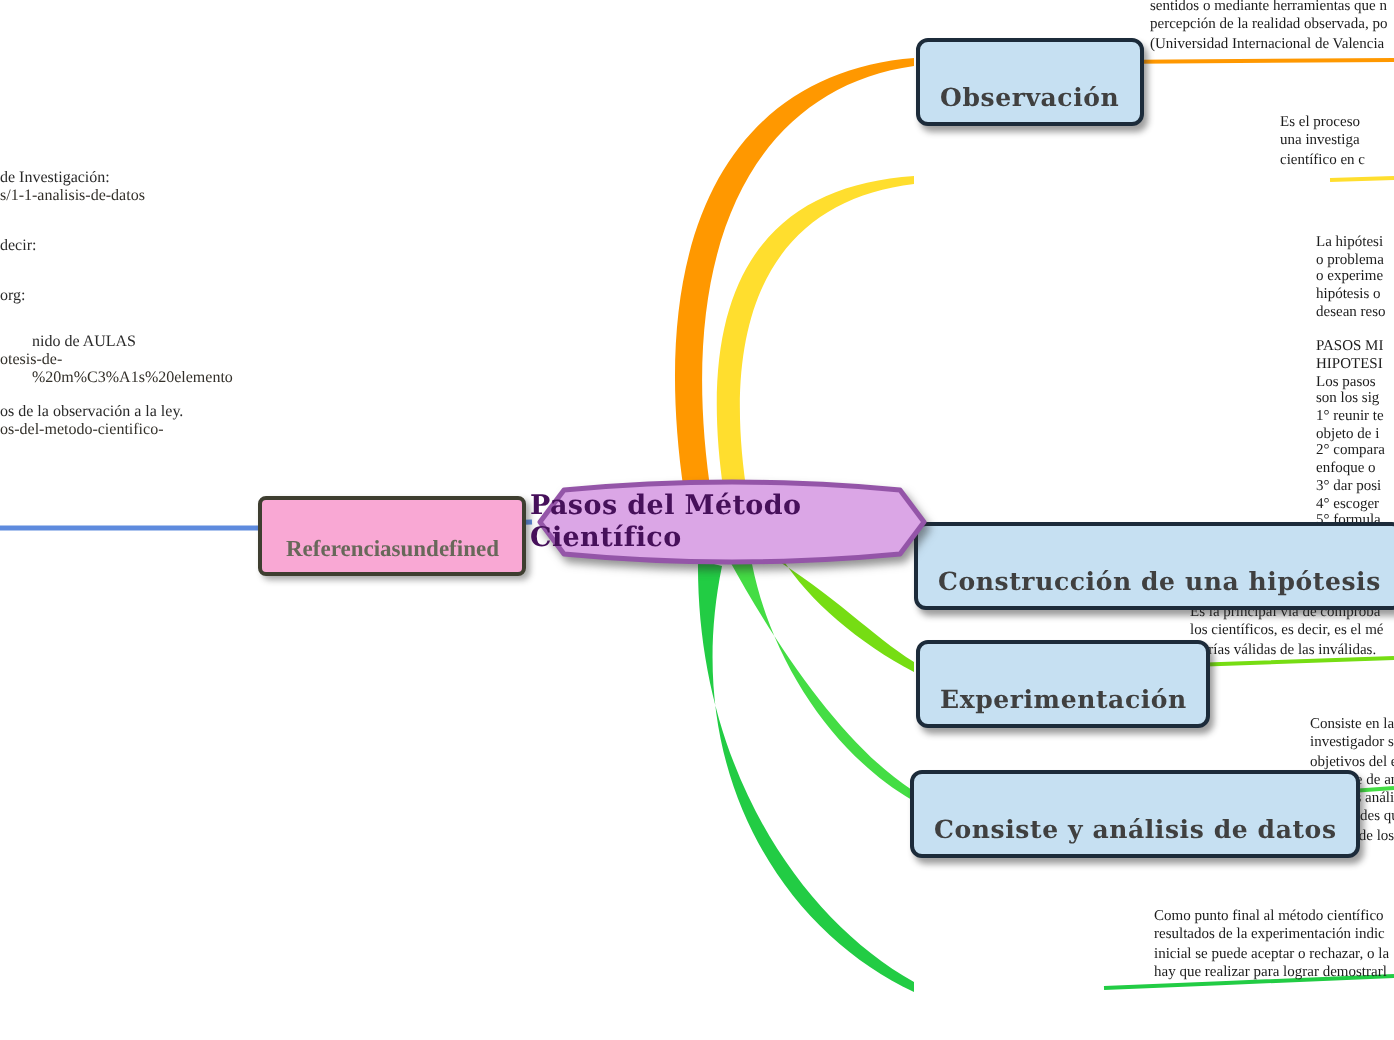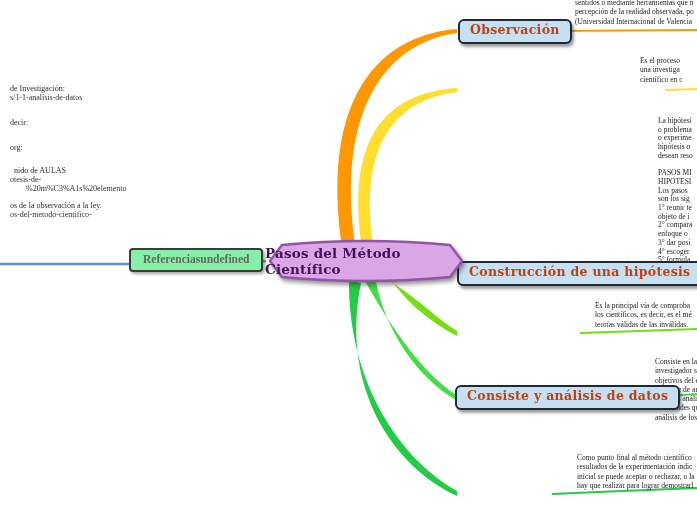--- a/index.html
+++ b/index.html
@@ -10,40 +10,40 @@
   }
   svg.lines{position:absolute;left:0;top:0;z-index:0;}
   .note{
     position:absolute;z-index:1;width:280px;
     font:7.5px/9.3px "Liberation Serif",serif;color:#1c1c1c;
     white-space:pre-line;letter-spacing:0px;
   }
   .note.tight{line-height:8.7px;}
   .topic{
     position:absolute;z-index:2;background:#c6e0f2;border:2px solid #1c2b3a;
-    border-radius:6px;padding:1px 10px 4px;white-space:nowrap;
-    font:bold 12.5px/1.3 "DejaVu Serif",serif;color:#c2410c;letter-spacing:.3px;
+    border-radius:6px;padding:20px 10px 4px;white-space:nowrap;
+    font:bold 12.5px/1.3 "DejaVu Serif",serif;color:#404040;letter-spacing:.3px;
     box-shadow:2px 3px 3px rgba(40,40,40,.45);cursor:pointer;
   }
   .refnode{
-    position:absolute;z-index:2;background:#86efac;border:2px solid #3e3e30;
-    border-radius:4px;padding:2px 12px 3px;white-space:nowrap;
+    position:absolute;z-index:2;background:#f9a8d4;border:2px solid #3e3e30;
+    border-radius:4px;padding:18px 12px 3px;white-space:nowrap;
     font:bold 11.5px/1.3 "Liberation Serif",serif;color:#68685a;
     box-shadow:2px 2px 3px rgba(40,40,40,.4);cursor:pointer;
   }
   .central{position:absolute;left:265px;top:238px;width:202px;height:48px;z-index:3;cursor:pointer;}
   .central svg{position:absolute;left:0;top:0;filter:drop-shadow(2px 3px 2px rgba(40,40,40,.5));}
   .central .clabel{
     position:absolute;left:0;top:0;width:202px;height:46px;display:flex;
     align-items:center;justify-content:center;text-align:left;
     font:bold 13.5px "DejaVu Serif",serif;color:#46105a;letter-spacing:.2px;
   }
   .lefttext{
     position:absolute;z-index:1;white-space:nowrap;
-    font:8px/9px "Liberation Serif",serif;color:#2a2a2a;padding-left:10px;
+    font:8px/9px "Liberation Serif",serif;color:#2a2a2a;
   }
   .lefttext.link{cursor:pointer;color:#33302a;}
 </style>
 </head>
 <body>
 
 <div id="canvas">
 
   <svg class="lines" width="697" height="520" viewBox="0 0 697 520">
 
@@ -67,20 +67,21 @@
 
   <div class="central">
     <svg width="202" height="48" viewBox="0 0 202 48">
       <path d="M5,23 L17,7 Q101,-1 185,7 L197,23 L185,39 Q101,47 17,39 Z" fill="#dba6e6" stroke="#9455a8" stroke-width="2.5" stroke-linejoin="round"></path>
     </svg>
     <div class="clabel">Pasos del Método Científico</div>
   </div>
 
   <div class="topic" style="left:458px;top:19px">Observación</div>
   <div class="topic" style="left:457px;top:261px">Construcción de una hipótesis</div>
+  <div class="topic" style="left:458px;top:320px">Experimentación</div>
   <div class="topic" style="left:455px;top:385px">Consiste y análisis de datos</div>
 
   <div class="refnode" style="left:129px;top:248px">Referenciasundefined</div>
 
   <div class="note" style="left:575px;top:-2px">sentidos o mediante herramientas que n
 percepción de la realidad observada, po
 (Universidad Internacional de Valencia</div>
   <div class="note" style="left:640px;top:56px">Es el proceso
 una investiga
 científico en c</div>
@@ -114,19 +115,19 @@
 análisis de los d</div>
   <div class="note" style="left:577px;top:453px">Como punto final al método científico
 resultados de la experimentación indic
 inicial se puede aceptar o rechazar, o la
 hay que realizar para lograr demostrarl</div>
 
   <div class="lefttext" style="left:0;top:84px">de Investigación:</div>
   <div class="lefttext link" style="left:0;top:93px">s/1-1-analisis-de-datos</div>
   <div class="lefttext" style="left:0;top:118px">decir:</div>
   <div class="lefttext" style="left:0;top:143px">org:</div>
-  <div class="lefttext" style="left:4px;top:166px">nido de AULAS</div>
+  <div class="lefttext" style="left:16px;top:166px">nido de AULAS</div>
   <div class="lefttext link" style="left:0;top:175px">otesis-de-</div>
   <div class="lefttext link" style="left:16px;top:184px">%20m%C3%A1s%20elemento</div>
   <div class="lefttext" style="left:0;top:201px">os de la observación a la ley.</div>
   <div class="lefttext link" style="left:0;top:210px">os-del-metodo-cientifico-</div>
 
 </div>
 
 </body></html>

